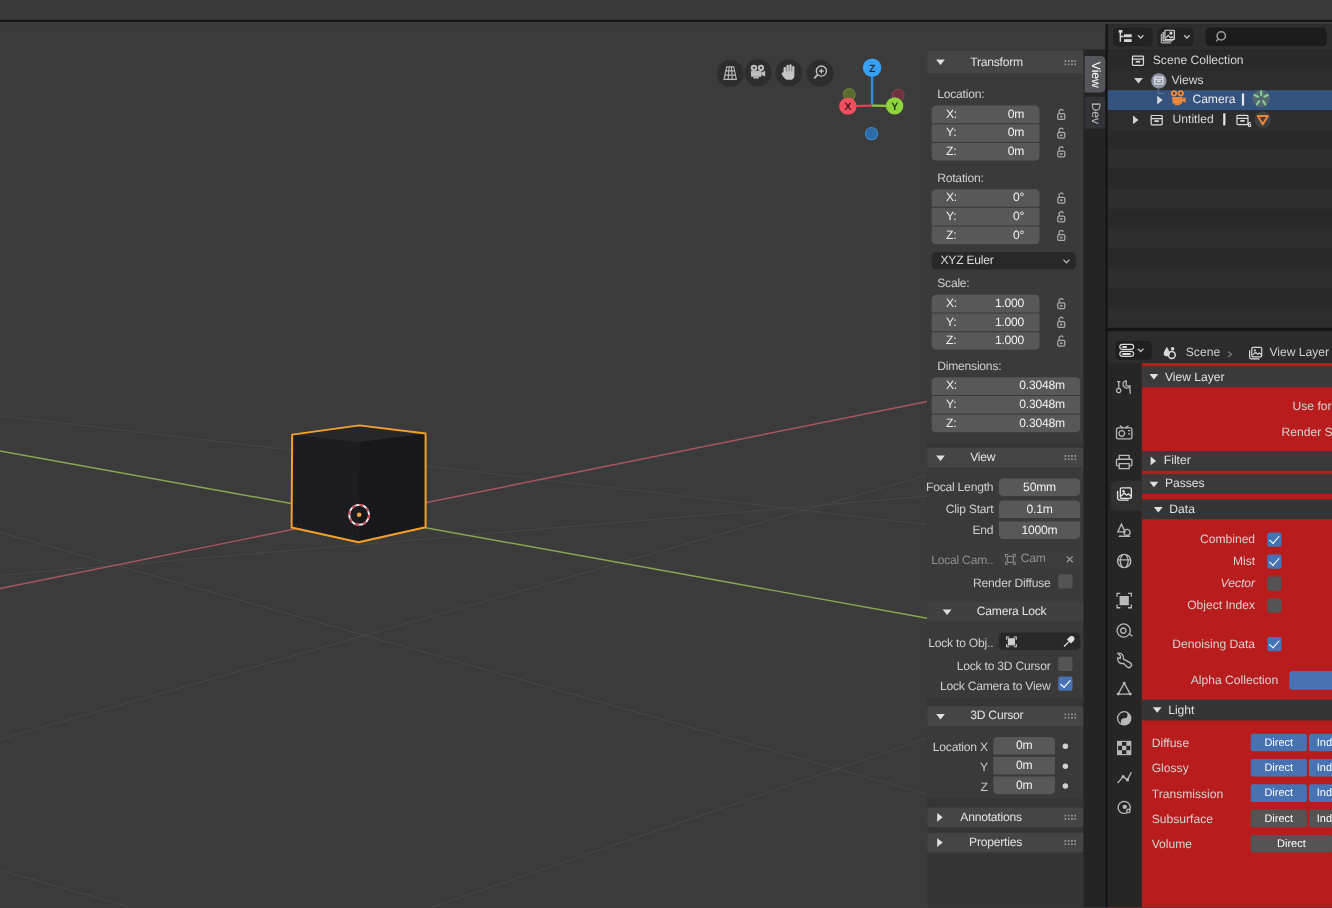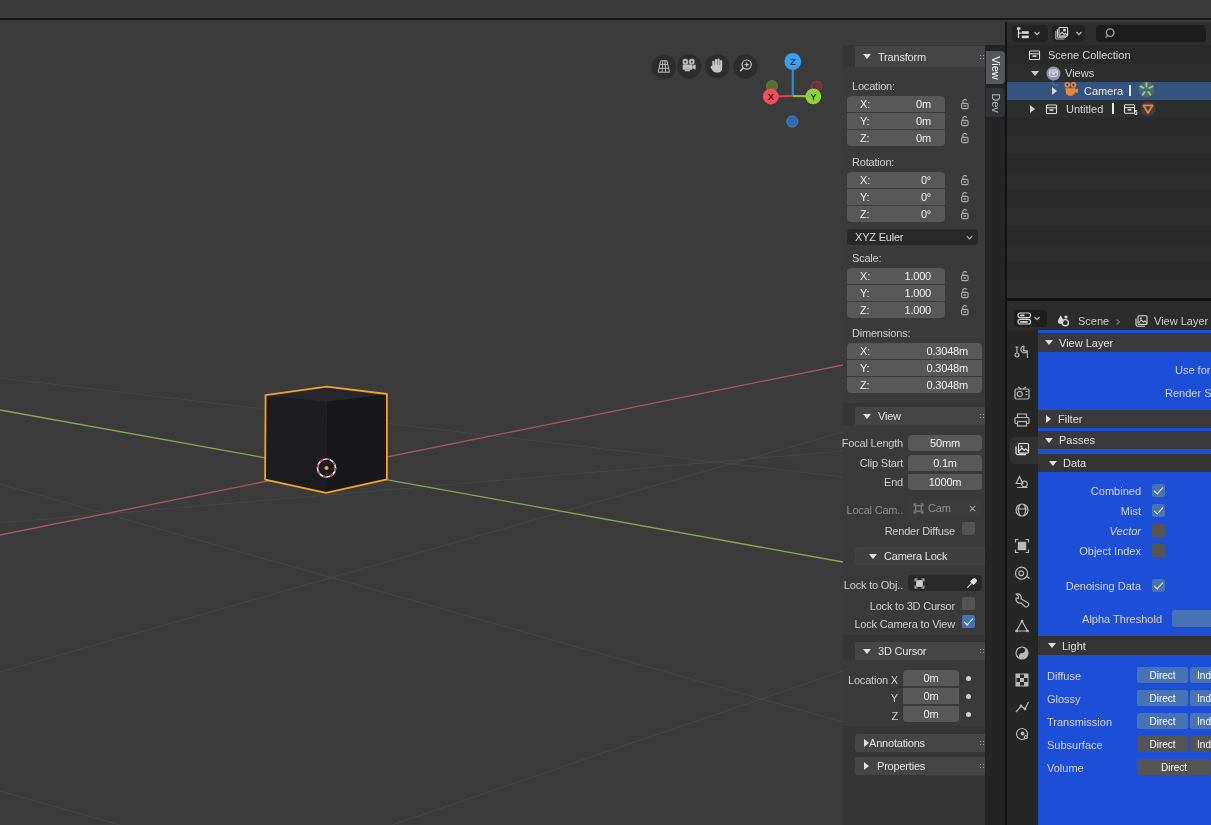--- a/index.html
+++ b/index.html
@@ -14,22 +14,22 @@
   #vpsvg { left:0; top:0; }
   
   .hgrp { position:absolute; top:4px; height:16px; display:flex; align-items:center;
           border-radius:4px; overflow:hidden; color:#dcdcdc; font-size:11px; }
   .seg { height:16px; display:flex; align-items:flex-start; background:#282828; padding:0 3px;margin-top:41px; }
   .seg + .seg { margin-left:1px; }
   .chev { width:9px; height:9px; }
   .htxt { padding:0 2px; white-space:nowrap; letter-spacing:-0.4px; }
   
   #sidebar { left:843px; top:23px; width:142px; height:802px; font-size:11px; color:#d6d6d6; letter-spacing:-0.2px; }
-  .panel-head { position:absolute; left:12px; width:142px; height:18px; background:#454545;
-     display:flex; align-items:center; color:#e3e3e3; border-radius:2px 2px 0 0;}
+  .panel-head { position:absolute; left:0; width:142px; height:18px; background:#454545;
+     display:flex; align-items:center; color:#e3e3e3; border-radius:2px 2px 0 0;gap:16px;}
   .panel-body { position:absolute; left:0; width:142px; background:#3a3a3a; }
   .tri { display:inline-block; width:0; height:0; }
   .tri-d { border-left:4px solid transparent; border-right:4px solid transparent; border-top:5px solid #e0e0e0; }
   .tri-r { border-top:4px solid transparent; border-bottom:4px solid transparent; border-left:5px solid #e0e0e0; }
   .grip { position:absolute; right:6px; top:7px; width:12px; height:6px;
      background-image:radial-gradient(#9a9a9a 34%, transparent 36%); background-size:3px 3px; }
   .frow { position:absolute; height:16px; background:#585858; color:#f2f2f2;
       display:flex; align-items:center; font-size:11px; }
   .flab { position:absolute; color:#cfcfcf; font-size:11px; }
   .rlab { position:absolute; color:#cfcfcf; font-size:11px; text-align:right; white-space:nowrap; }
@@ -42,21 +42,21 @@
   
   #tabstrip { left:985px; top:45px; width:21px; height:780px; background:#242424; }
   .vtab { position:absolute; left:1px; width:19px; border-radius:0 4px 4px 0;
      display:flex; align-items:center; justify-content:center; }
   .vtab span { transform:rotate(90deg); white-space:nowrap; font-size:11px; }
   
   #outliner { left:1006px; top:22px; width:205px; height:278px; background:#292929;
      font-size:11px; color:#cccccc; overflow:hidden; }
   .orow { position:absolute; left:0; width:205px; height:18px; display:flex; align-items:center; }
   
-  #props { left:1006px; top:300px; width:205px; height:525px; background:#1d4ed8;
+  #props { left:1006px; top:300px; width:205px; height:525px; background:#b91c1c;
      font-size:11px; color:#d3d3d3; overflow:hidden; }
   .pband { position:absolute; left:32px; width:173px; height:18px; background:#3a3a3a;
      display:flex; align-items:center; color:#e0e0e0; }
   .pcheck-label { position:absolute; text-align:right; color:#d3d3d3; }
   .btn { position:absolute; height:16px; border-radius:2px; background:#545454; color:#fff;
      display:flex; align-items:center; justify-content:center; font-size:10px; }
   .btn.blue { background:#4772b3; }
 </style>
 </head>
 <body>
@@ -703,21 +703,21 @@
       </div>
     <div class="pband" style="top:154px; height:18px; background:#353535; width:173px;">
         <span class="tri tri-d" style="margin-left:11px;"></span>
         <span style="margin-left:6px;">Data</span>
       </div>
     <div class="pcheck-label" style="right:70px; top:185px;">Combined</div><div class="cbox on" style="left:146px; top:184px;"></div>
     <div class="pcheck-label" style="right:70px; top:205px;">Mist</div><div class="cbox on" style="left:146px; top:204px;"></div>
     <div class="pcheck-label" style="right:70px; top:225px;font-style:italic;">Vector</div><div class="cbox" style="left:146px; top:224px;"></div>
     <div class="pcheck-label" style="right:70px; top:245px;">Object Index</div><div class="cbox" style="left:146px; top:244px;"></div>
     <div class="pcheck-label" style="right:70px; top:280px;">Denoising Data</div><div class="cbox on" style="left:146px; top:279px;"></div>
-    <div class="pcheck-label" style="right:49px; top:313px;">Alpha Threshold</div>
+    <div class="pcheck-label" style="right:49px; top:313px;">Alpha Collection</div>
     <div class="abs" style="left:166px; top:310px; width:39px; height:17px; background:#4772b3; border-radius:3px 0 0 3px;"></div>
     <div class="pband" style="top:336px; height:19px; background:#353535; width:173px;">
         <span class="tri tri-d" style="margin-left:10px;"></span>
         <span style="margin-left:6px;">Light</span>
       </div>
     <div class="abs" style="left:41px; top:370px; color:#d3d3d3;">Diffuse</div>
     <div class="btn blue" style="left:131px; top:367px; width:51px;">Direct</div><div class="btn blue" style="left:184px; top:367px; width:28px;">Ind</div>
     <div class="abs" style="left:41px; top:393px; color:#d3d3d3;">Glossy</div>
     <div class="btn blue" style="left:131px; top:390px; width:51px;">Direct</div><div class="btn blue" style="left:184px; top:390px; width:28px;">Ind</div>
     <div class="abs" style="left:41px; top:416px; color:#d3d3d3;">Transmission</div>

